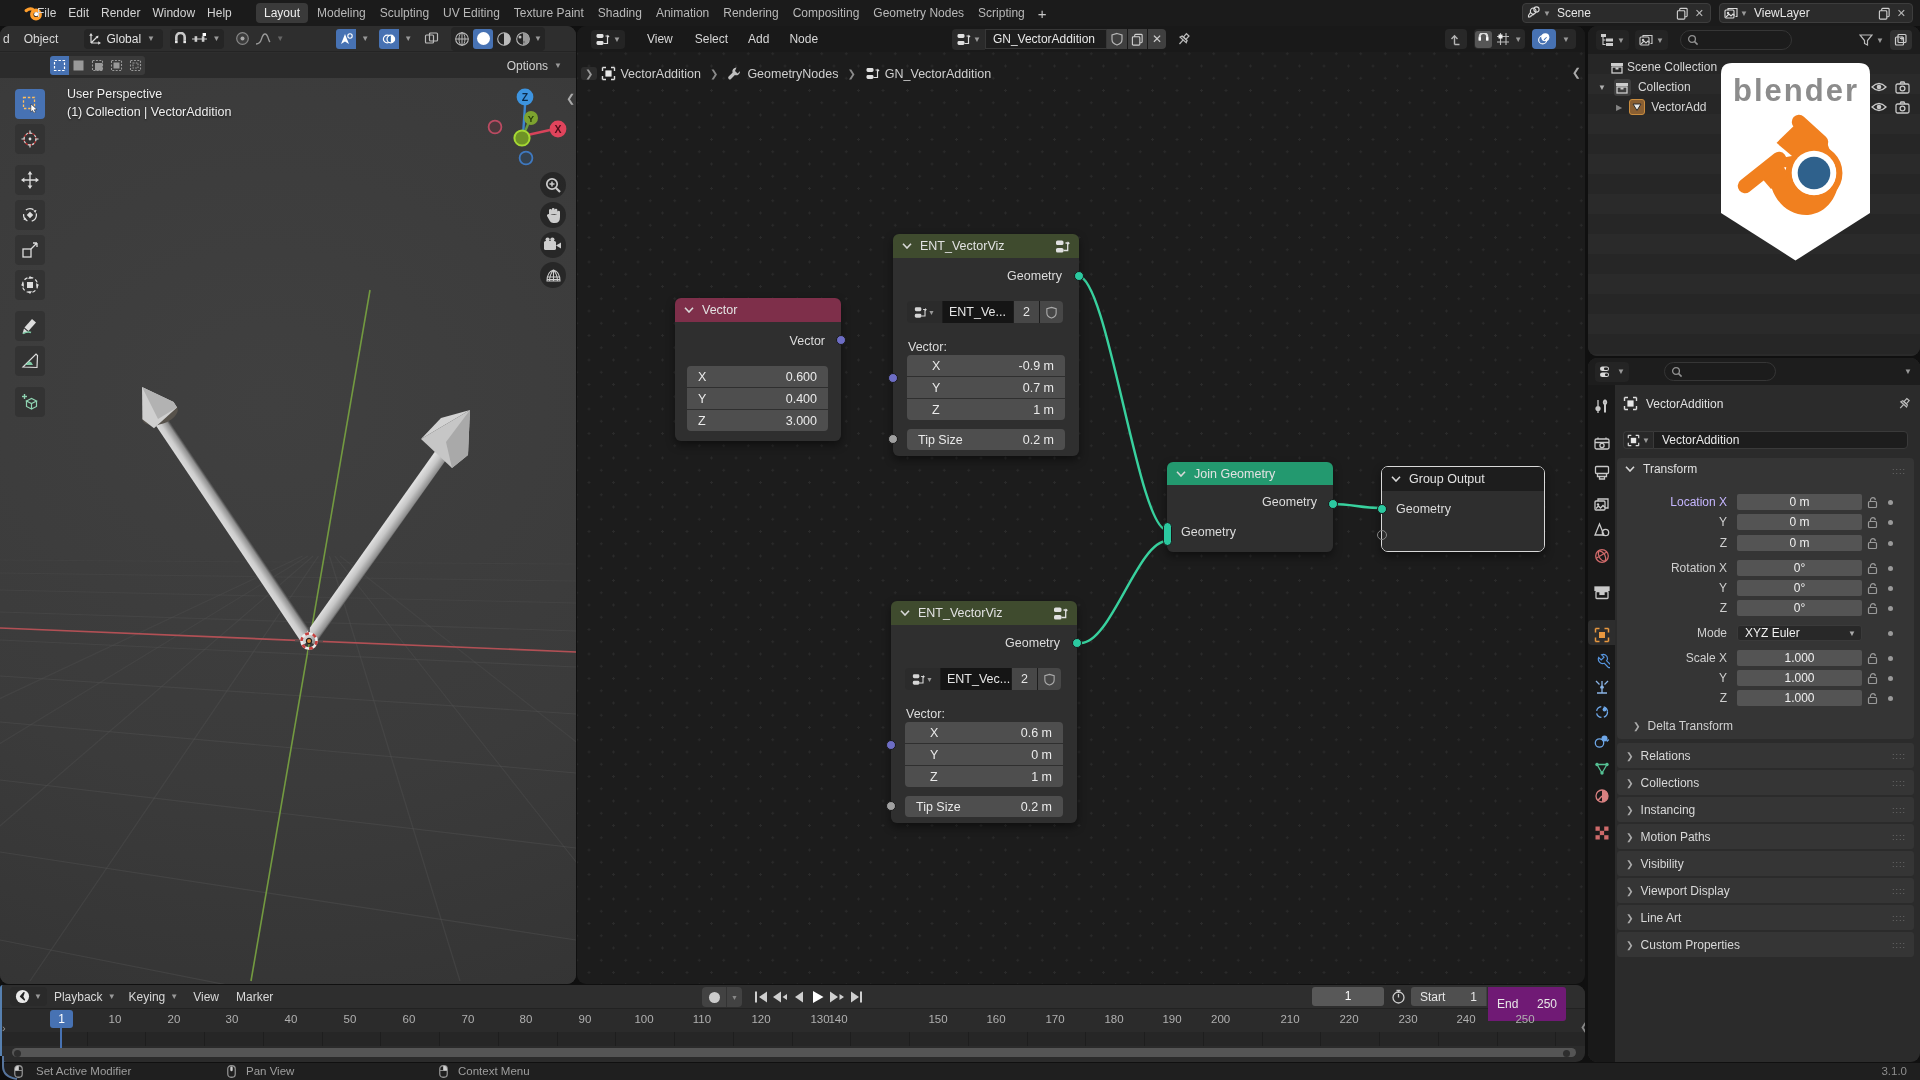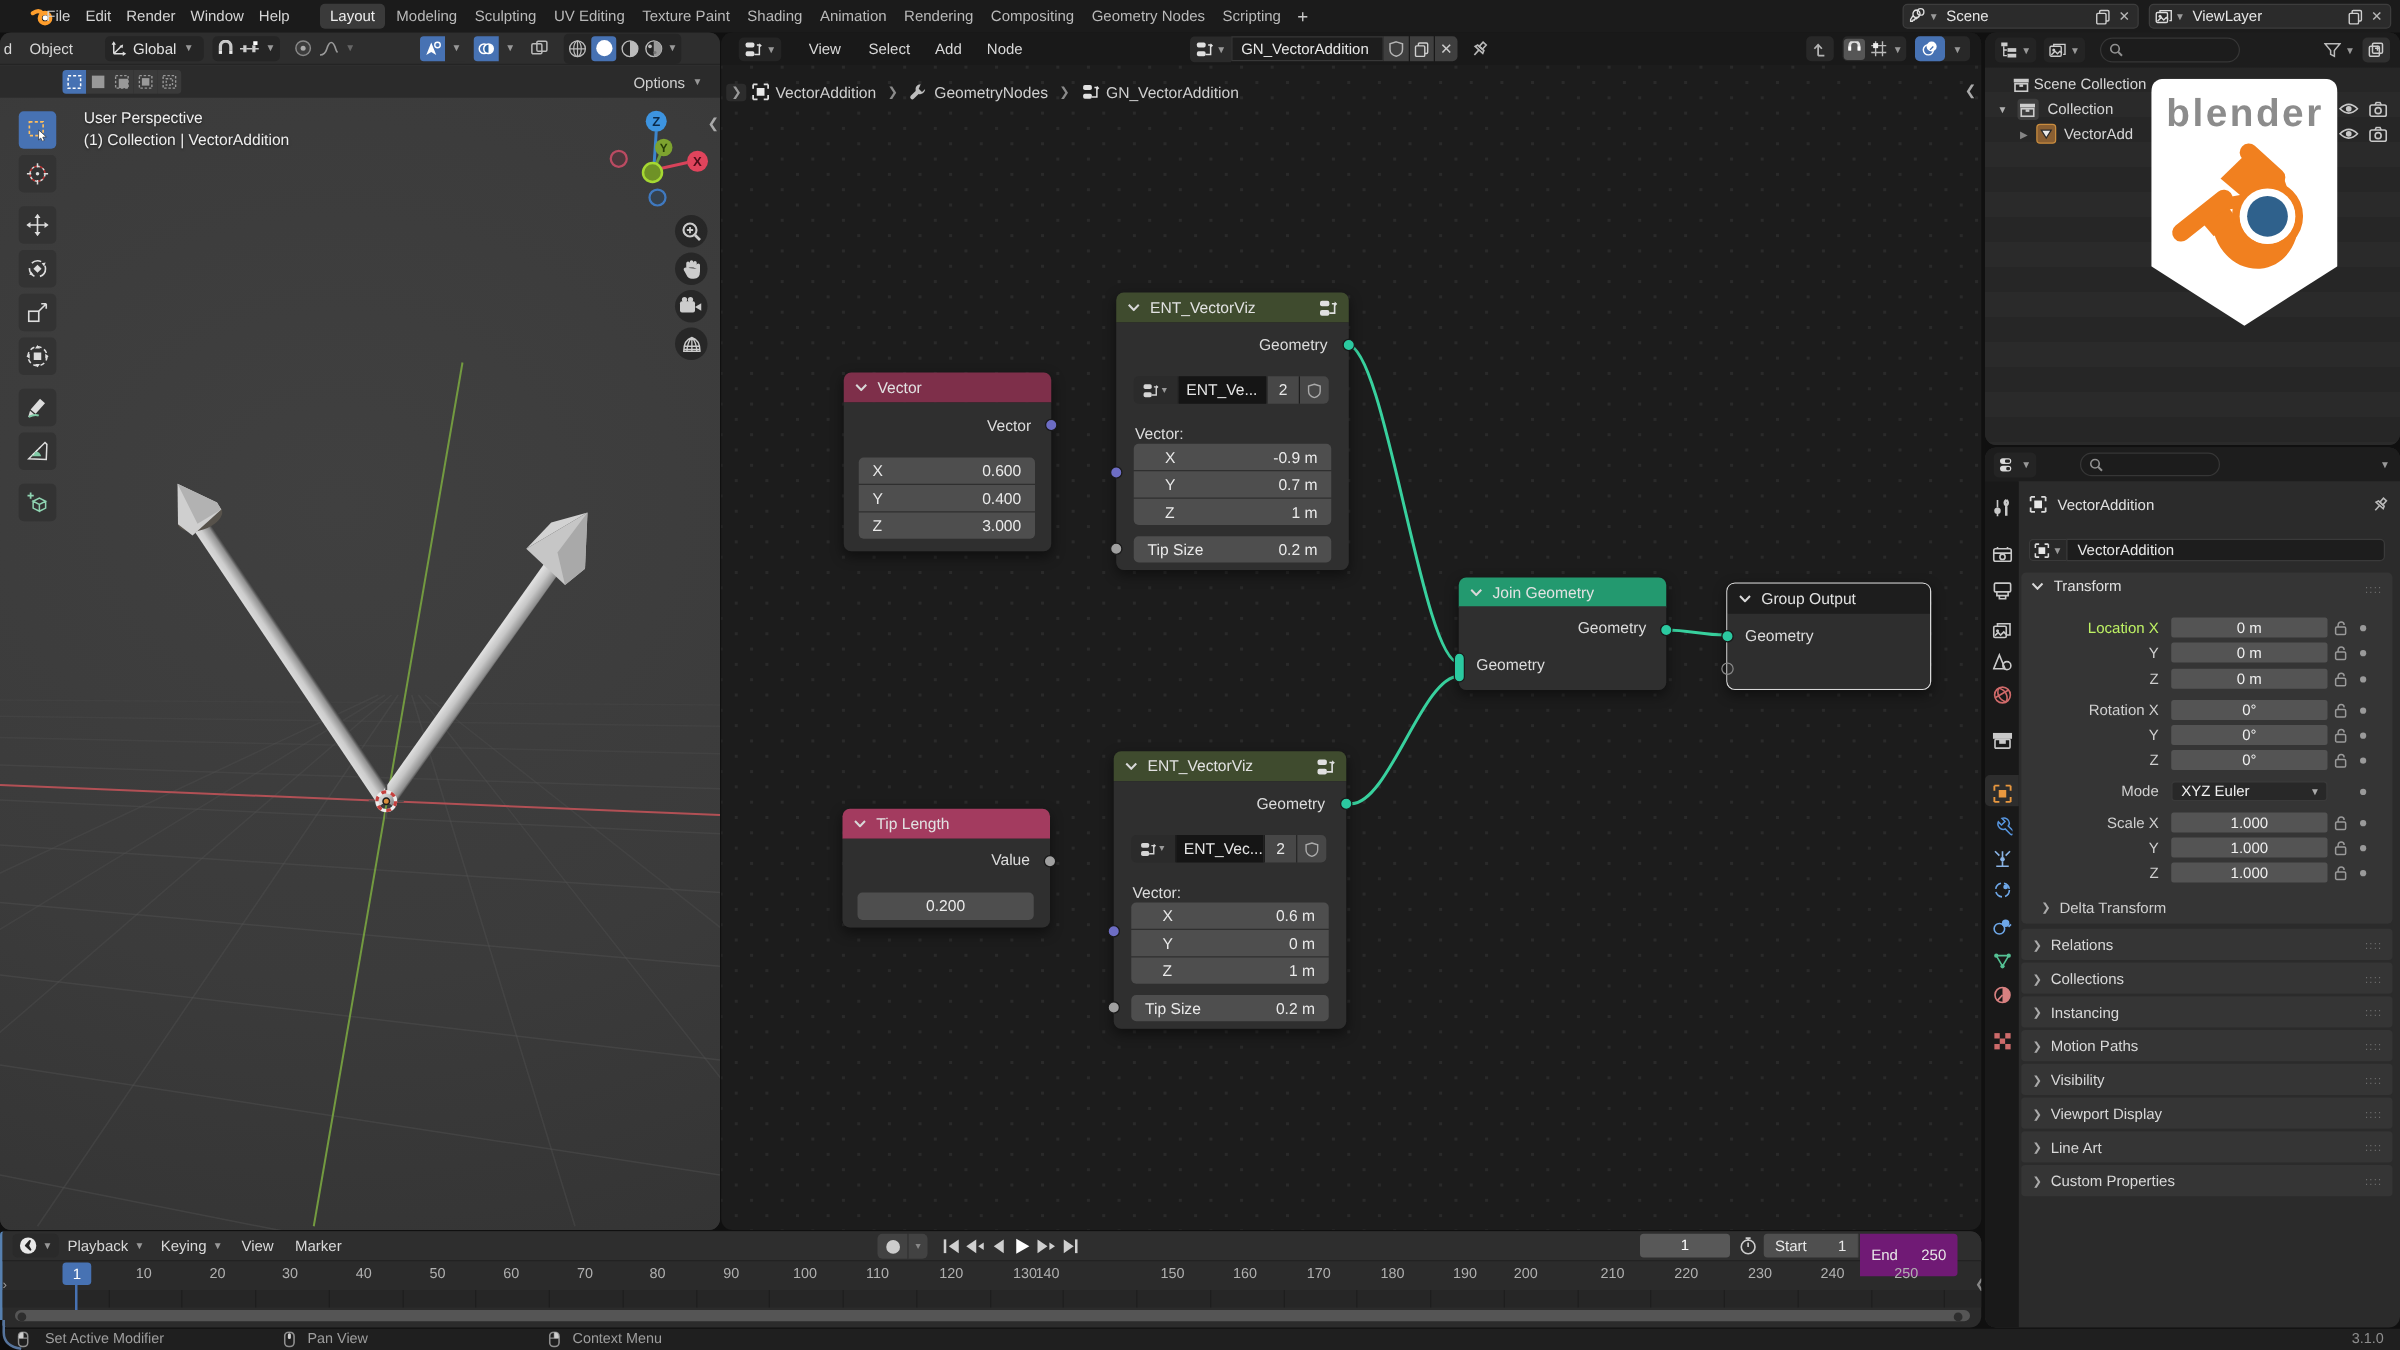--- a/index.html
+++ b/index.html
@@ -512,31 +512,20 @@
     <div class="srow" style="left:12px;width:141px;top:90px;height:21px">
         <span>Y</span>
         <span>0.400</span>
       </div>
     <div class="srow" style="left:12px;width:141px;top:112px;height:21px;border-radius:0 0 4px 4px">
         <span>Z</span>
         <span>3.000</span>
       </div>
   </div>
 
-  <div class="node" style="left:97px;top:621px;width:166px;height:95px">
-    <div class="nhead" style="background:#a33b5f"><svg style="margin-right:8px" width="10" height="6" viewBox="0 0 10 6">
-          <path d="M1 0.8 L5 5 L9 0.8" fill="none" stroke="#d8d8d8" stroke-width="1.6"></path>
-        </svg>Tip Length</div>
-    <div class="nbody" style="top:24px"></div>
-    <div class="abs" style="right:16px;top:34px;color:#dcdcdc">Value</div>
-    <div class="sock" style="left:166px;top:42px;background:#a0a0a0"></div>
-    <div class="srow" style="left:12px;width:141px;top:67px;height:22px;border-radius:4px;justify-content:center">
-        <span>0.200</span>
-      </div>
-  </div>
 
   <div class="node" style="left:316px;top:208px;width:186px;height:222px">
     <div class="nhead" style="background:#3f4b2e"><svg style="margin-right:8px" width="10" height="6" viewBox="0 0 10 6">
           <path d="M1 0.8 L5 5 L9 0.8" fill="none" stroke="#d8d8d8" stroke-width="1.6"></path>
         </svg>ENT_VectorViz
       <svg style="margin-left:auto" width="15" height="15" viewBox="0 0 15 15">
           <rect x="1" y="1.5" width="7.5" height="4.5" rx="1.6" fill="#e0e0e0"></rect>
           <rect x="1" y="9" width="7.5" height="4.5" rx="1.6" fill="#e0e0e0"></rect>
           <path d="M10.5 4 h2.2 v7.5 h-4.2" fill="none" stroke="#e0e0e0" stroke-width="1.3"></path>
           <path d="M12.7 2.2 l2.2 2 -2.2 1.8" fill="#e0e0e0"></path>
@@ -880,21 +869,21 @@
         <svg style="margin-right:8px" width="10" height="6" viewBox="0 0 10 6">
           <path d="M1 0.8 L5 5 L9 0.8" fill="none" stroke="#d8d8d8" stroke-width="1.6"></path>
         </svg>
         <span style="margin-left:0px">Transform</span>
       </div>
     <div style="position:absolute;right:8px;top:8px;color:#6e6e6e;font-size:9px;letter-spacing:1px">::::</div>
   </div>
 
   <div class="abs" id="trows" style="left:29px;top:130px;width:297px">
       <div style="position:absolute;top:6px;left:0;width:297px;height:16px;font-size:12px">
-        <div style="position:absolute;left:0;width:110px;text-align:right;top:1px;color:#bef264">Location X</div>
+        <div style="position:absolute;left:0;width:110px;text-align:right;top:1px;color:#c4b5fd">Location X</div>
         <div style="position:absolute;left:120px;width:125px;height:16px;background:#545454;border-radius:2px;text-align:center;line-height:16px;color:#f0f0f0">0 m</div>
         <svg style="position:absolute;left:250px;top:2px" width="12" height="13" viewBox="0 0 12 13">
           <rect x="1.5" y="5.5" width="8" height="6" rx="1" fill="none" stroke="#9a9a9a" stroke-width="1.2"></rect>
           <path d="M3.5 5.5 V4 a2.4 2.4 0 0 1 4.8 0" fill="none" stroke="#9a9a9a" stroke-width="1.2"></path>
         </svg>
         <div style="position:absolute;left:271px;top:6px;width:5px;height:5px;border-radius:50%;background:#9a9a9a"></div>
       </div>
       <div style="position:absolute;top:26px;left:0;width:297px;height:16px;font-size:12px">
         <div style="position:absolute;left:0;width:110px;text-align:right;top:1px;color:#cfcfcf">Y</div>
         <div style="position:absolute;left:120px;width:125px;height:16px;background:#545454;border-radius:2px;text-align:center;line-height:16px;color:#f0f0f0">0 m</div>

